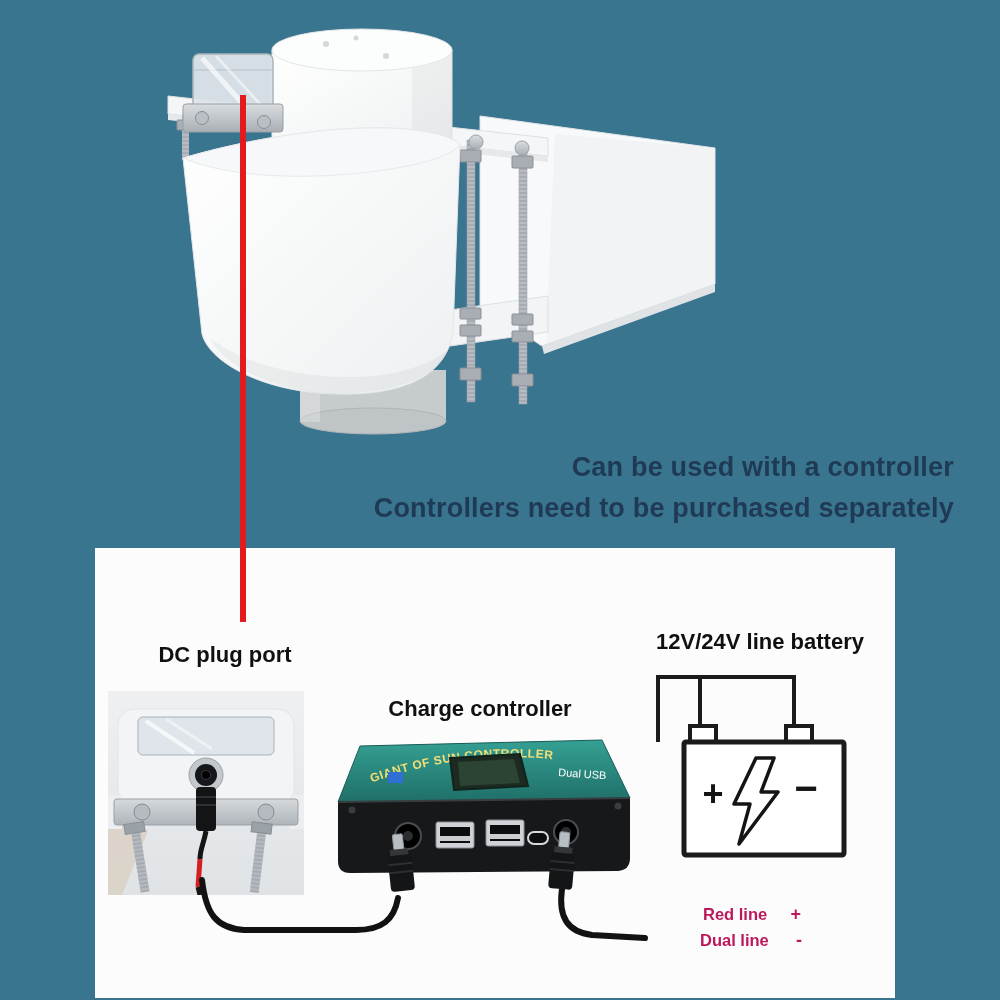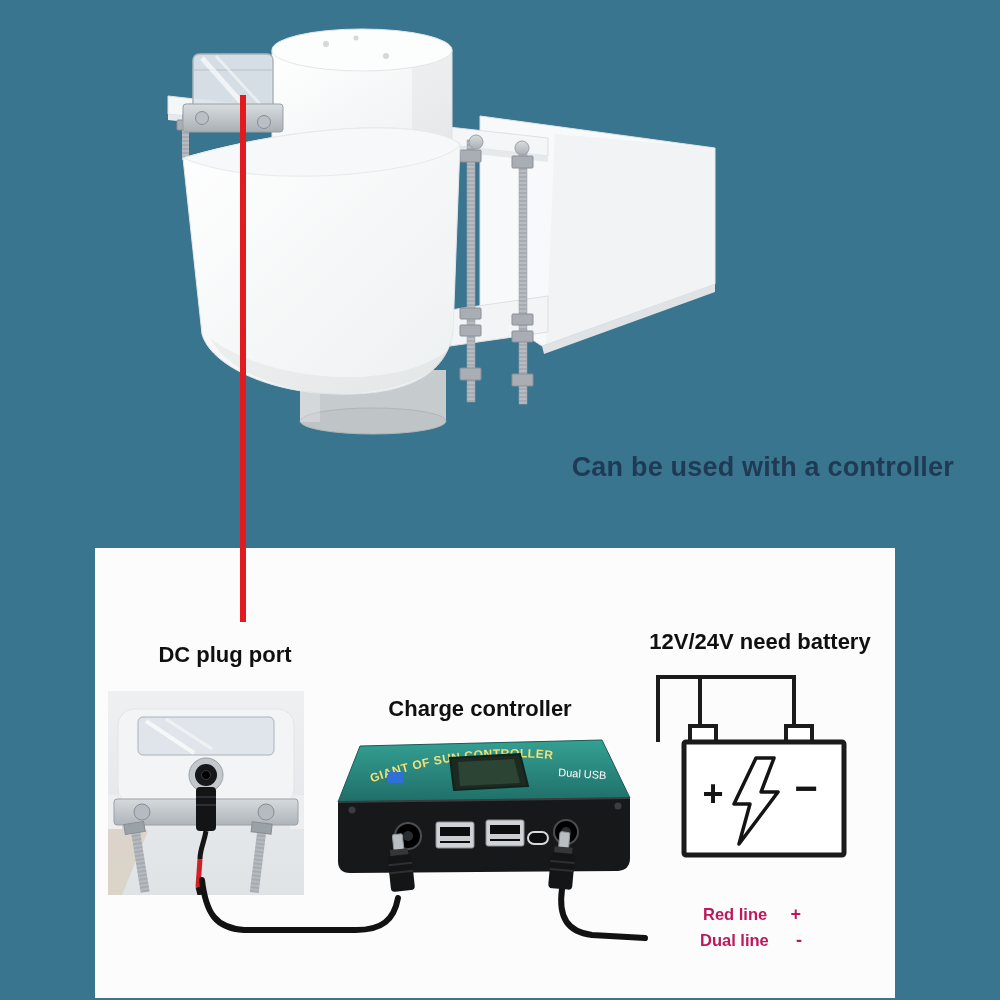--- a/index.html
+++ b/index.html
@@ -113,27 +113,28 @@
       <path d="M33,150 C150,116 276,110 310,136 L303,324 C296,372 246,388 184,386 C116,384 60,356 52,326 Z" fill="url(#d-white)" stroke="#e4e7e9"></path>
       <path d="M33,150 C150,116 276,110 310,136 C298,162 116,186 33,150 Z" fill="#f6f8f9" stroke="#e7eaec"></path>
       <path d="M60,330 C120,376 250,384 300,340 C290,368 246,386 184,386 C130,384 76,362 60,330 Z" fill="rgba(0,0,0,0.04)"></path>
     </g>
   </svg>
 
   <div class="red-line"></div>
 
   <div class="caption">
     <div>Can be used with a controller</div>
+    <div>Controllers need to be purchased separately</div>
   </div>
 
   <div class="panel">
 
     <div class="label dc">DC plug port</div>
     <div class="label cc">Charge controller</div>
-    <div class="label bat">12V/24V need battery</div>
+    <div class="label bat">12V/24V line battery</div>
 
     <svg class="plug-photo" width="196" height="204" viewBox="0 0 196 204">
       <defs>
         <linearGradient id="p-bg" x1="0" y1="0" x2="0" y2="1">
           <stop offset="0" stop-color="#eef0f2"></stop>
             <stop offset="1" stop-color="#e0e3e6"></stop>
         </linearGradient>
         <linearGradient id="p-sil" x1="0" y1="0" x2="0" y2="1">
           <stop offset="0" stop-color="#d6dadd"></stop>
             <stop offset="1" stop-color="#aeb4b9"></stop>

